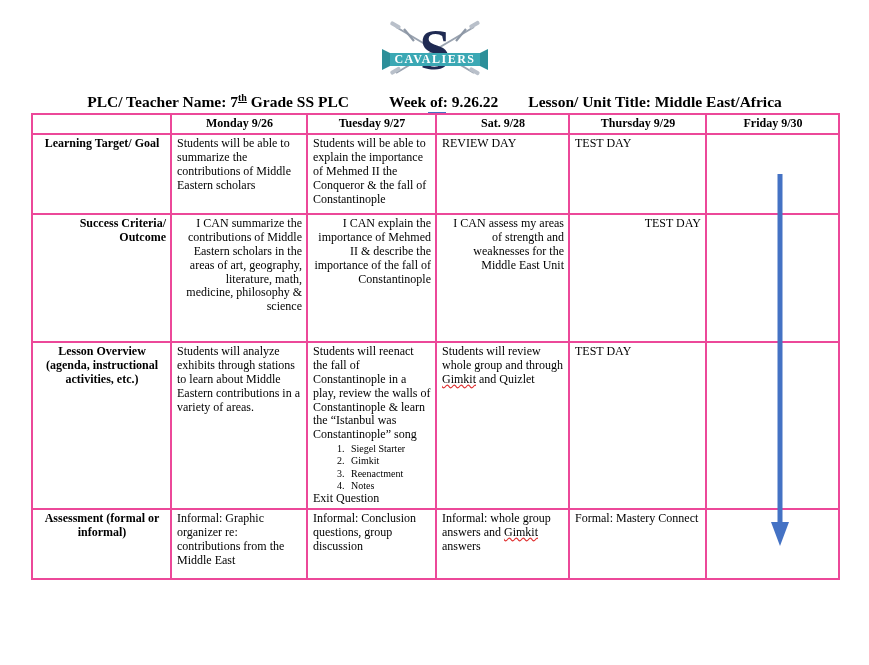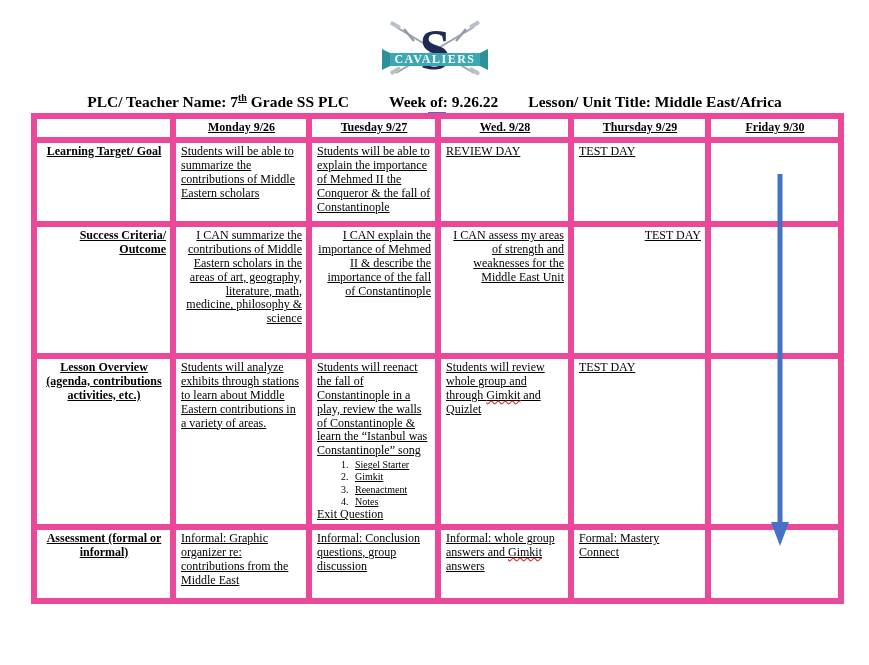--- a/index.html
+++ b/index.html
@@ -56,26 +56,25 @@
   
   #plan-table {
     position: absolute;
     left: 31px;
     top: 113px;
     width: 807px;
     border-collapse: collapse;
     table-layout: fixed;
   }
   #plan-table td {
-    border: 6px solid #ec4899;
+    border: 2px solid #ec4899;
     vertical-align: top;
     padding: 2px 4px 2px 5px;
     font-size: 12px;
     line-height: 1.16;
-    text-decoration: underline;
   }
   
   col.c-label { width: 139px; }
   col.c-mon   { width: 136px; }
   col.c-tue   { width: 129px; }
   col.c-wed   { width: 133px; }
   col.c-thu   { width: 137px; }
   col.c-fri   { width: 133px; }
 
   
@@ -198,21 +197,21 @@
     <col class="c-wed">
       <col class="c-thu">
       <col class="c-fri">
   </colgroup>
   <tbody>
 
     <tr class="head-row">
       <td class="blank"></td>
       <td>Monday 9/26</td>
       <td>Tuesday 9/27</td>
-      <td>Wed. 9/28</td>
+      <td>Sat. 9/28</td>
       <td>Thursday 9/29</td>
       <td>Friday 9/30</td>
     </tr>
 
 
     <tr class="r-target">
       <td class="rowlabel">Learning Target/ Goal</td>
       <td class="mon-cell">Students will be able to summarize the contributions of Middle Eastern scholars</td>
       <td class="day-cell">Students will be able to explain the importance of Mehmed II the Conqueror &amp; the fall of Constantinople</td>
       <td class="day-cell med">REVIEW DAY</td>
@@ -225,21 +224,21 @@
       <td class="mon-cell">I CAN summarize the contributions of Middle Eastern scholars in the areas of art, geography, literature, math, medicine, philosophy &amp; science</td>
       <td class="day-cell">I CAN explain the importance of Mehmed II &amp; describe the importance of the fall of Constantinople</td>
       <td class="day-cell">I CAN assess my areas of strength and weaknesses for the Middle East Unit</td>
       <td class="day-cell med">TEST DAY</td>
       <td class="fri-cell"></td>
     </tr>
 
     <tr class="r-overview">
       <td class="rowlabel">
         <span>Lesson Overview</span><br>
-        <span>(agenda, contributions</span><br>
+        <span>(agenda, instructional</span><br>
         <span>activities, etc.)</span>
       </td>
       <td class="mon-cell">Students will analyze exhibits through stations to learn about Middle Eastern contributions in a variety of areas.</td>
       <td class="day-cell">
         <span>Students will reenact the fall of Constantinople in a play, review the walls of Constantinople &amp; learn the “Istanbul was Constantinople” song</span>
         <ol class="agenda">
           <li>Siegel Starter</li>
           <li>Gimkit</li>
           <li>Reenactment</li>
           <li>Notes</li>

